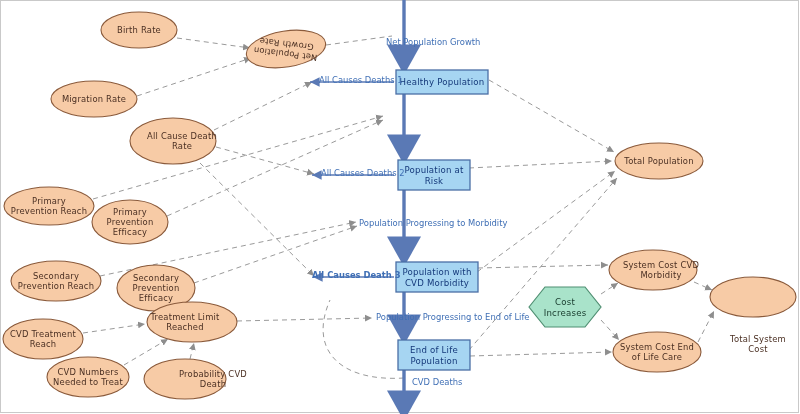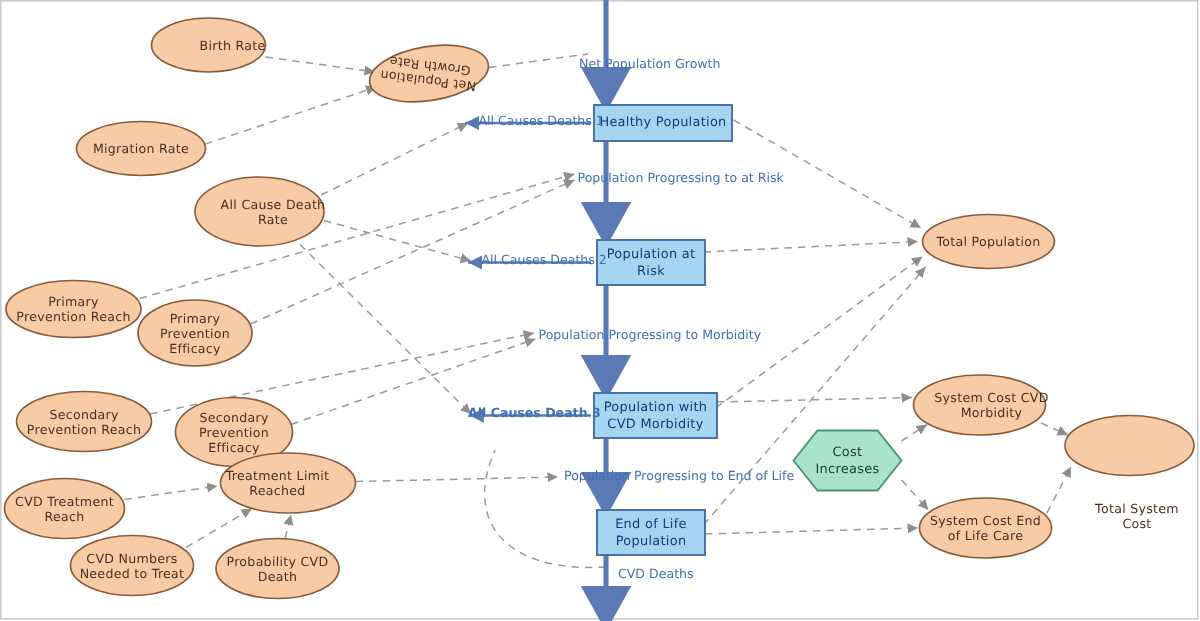--- a/index.html
+++ b/index.html
@@ -166,21 +166,21 @@
   </div>
   <div class="node-label stock-label" style="left:398px;top:165px;width:72px;">
     <div>Population at</div>
     <div>Risk</div>
   </div>
   <div class="node-label stock-label" style="left:398px;top:345px;width:72px;">
     <div>End of Life</div>
     <div>Population</div>
   </div>
 
-  <div class="node-label aux-label" style="left:101px;top:25px;width:76px;text-align:right;">
+  <div class="node-label aux-label" style="left:101px;top:25px;width:76px;">
     <div>Birth Rate</div>
   </div>
 
   <div class="node-label aux-label" style="left:51px;top:94px;width:86px;">
     <div>Migration Rate</div>
   </div>
 
   <div class="node-label aux-label upside" style="left:246px;top:39px;width:80px;">
     <div>Net Population</div>
     <div>Growth Rate</div>
@@ -216,21 +216,21 @@
   <div class="node-label aux-label" style="left:3px;top:329px;width:80px;">
     <div>CVD Treatment</div>
     <div>Reach</div>
   </div>
 
   <div class="node-label aux-label" style="left:47px;top:367px;width:82px;">
     <div>CVD Numbers</div>
     <div>Needed to Treat</div>
   </div>
 
-  <div class="node-label aux-label" style="left:144px;top:369px;width:82px;">
+  <div class="node-label aux-label" style="left:144px;top:369px;width:82px;padding-left:28px;">
     <div>Probability CVD</div>
     <div>Death</div>
   </div>
 
   <div class="node-label aux-label" style="left:147px;top:312px;width:76px;">
     <div>Treatment Limit</div>
     <div>Reached</div>
   </div>
 
   <div class="node-label aux-label" style="left:615px;top:156px;width:88px;">
@@ -252,21 +252,20 @@
     <div>Cost</div>
   </div>
 
   <div class="node-label hex-label" style="left:529px;top:297px;width:72px;">
     <div>Cost</div>
     <div>Increases</div>
   </div>
 
   <div class="flow-label" style="left:386px;top:37px;">Net Population Growth</div>
 
-  <div class="flow-label" style="left:385px;top:113px;">Population Progressing to at Risk</div>
 
   <div class="flow-label" style="left:359px;top:218px;">Population Progressing to Morbidity</div>
 
   <div class="flow-label" style="left:376px;top:312px;">Population Progressing to End of Life</div>
 
   <div class="flow-label" style="left:412px;top:377px;">CVD Deaths</div>
 
   <div class="flow-label" style="left:319px;top:75px;">All Causes Deaths 1</div>
 
   <div class="flow-label" style="left:321px;top:168px;">All Causes Deaths 2</div>

